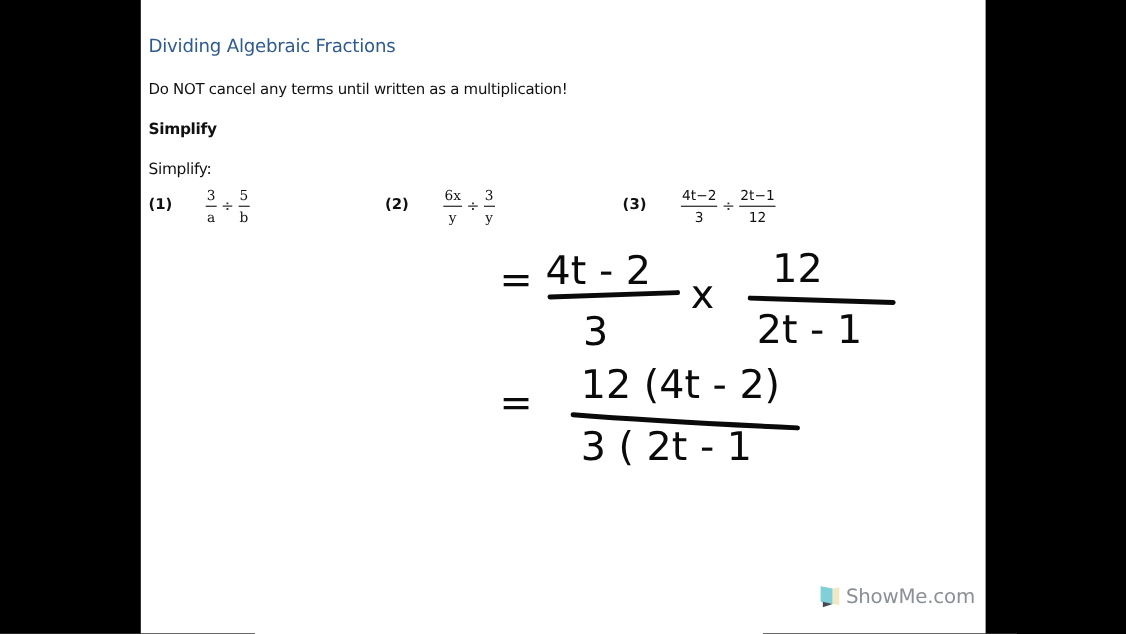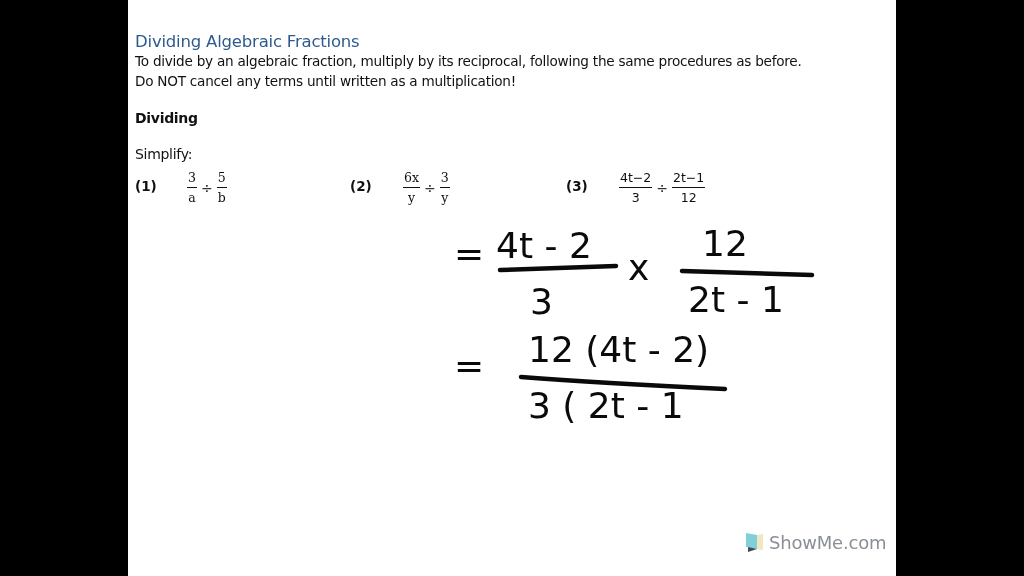--- a/index.html
+++ b/index.html
@@ -167,24 +167,23 @@
       letter-spacing: -0.2px;
     }
   </style>
 </head>
 <body>
 
 <div class="stage">
   <div class="canvas">
 
     <div class="title">Dividing Algebraic Fractions</div>
-    <div class="body-line line1">To divide by an algebraic fraction, multiply by its reciprocal, following the same procedures as before.</div>
     <div class="body-line line2">Do NOT cancel any terms until written as a multiplication!</div>
 
-    <div class="examples-heading">Dividing</div>
+    <div class="examples-heading">Simplify</div>
     <div class="simplify">Simplify:</div>
 
     <div class="problem p1">
       <span class="problem-label">(1)</span>
       <div class="expr">
         <span class="frac">
           <span class="num">3</span>
           <span class="bar"></span>
           <span class="den it">a</span>
         </span>

